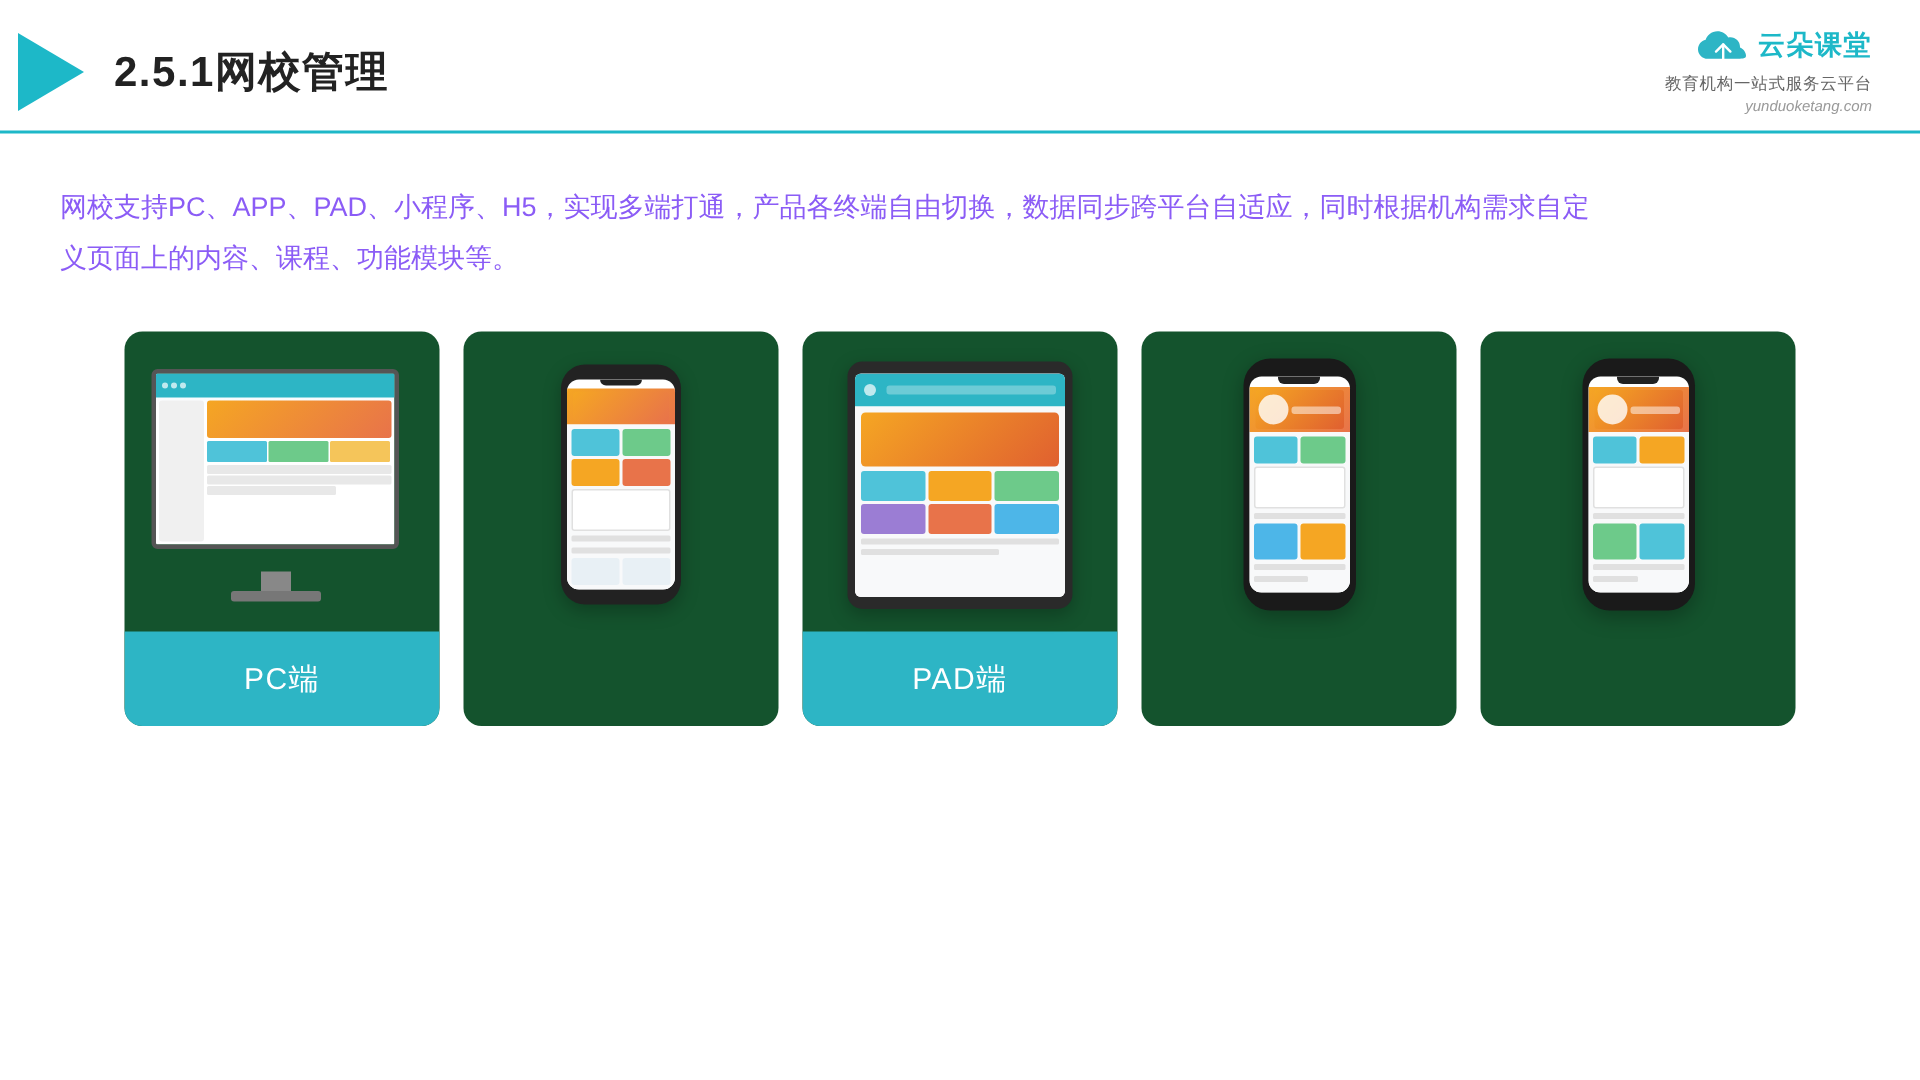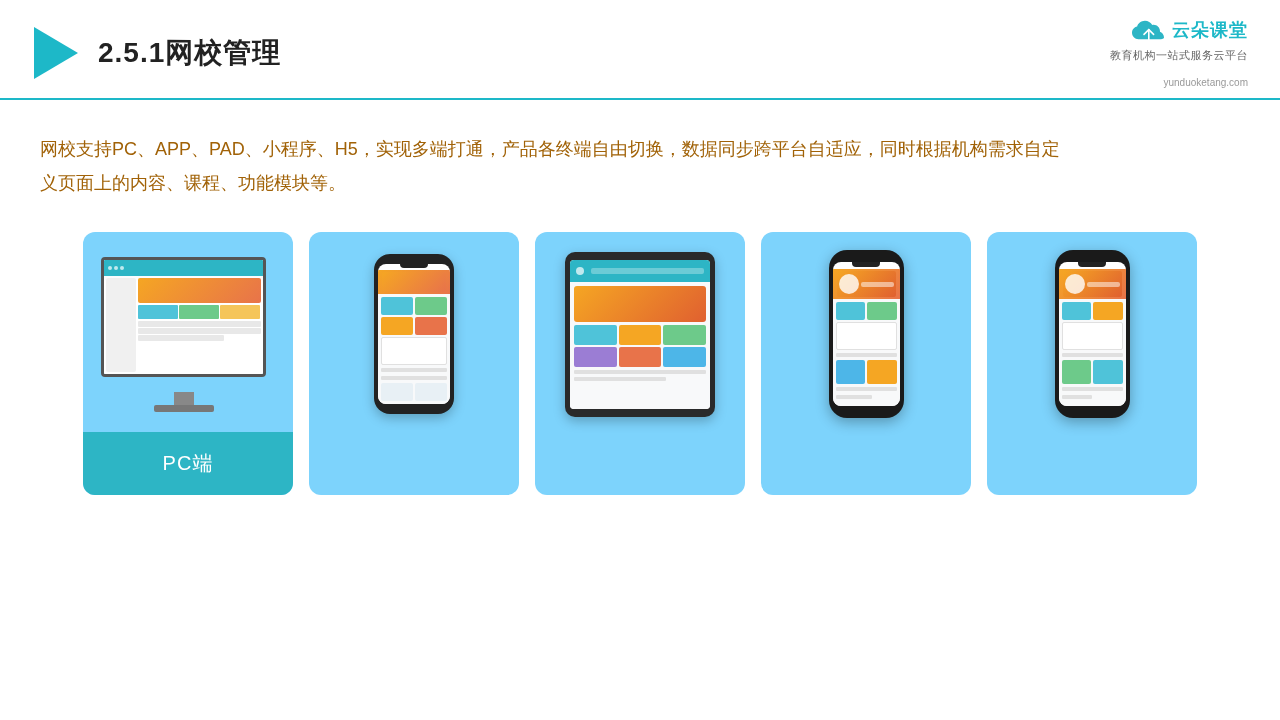--- a/index.html
+++ b/index.html
@@ -9,21 +9,21 @@
       background: #ffffff;
       font-family: 'Microsoft YaHei', 'PingFang SC', sans-serif;
       overflow: hidden;
     }
 
     
     .header {
       display: flex;
       align-items: center;
       justify-content: space-between;
-      padding: 18px 32px 10px 34px;
+      padding: 18px 32px 10px 12px;
       border-bottom: 2px solid #1db8c8;
     }
     .header-left {
       display: flex;
       align-items: center;
       gap: 16px;
     }
     .logo-triangle {
       width: 0;
       height: 0;
@@ -61,42 +61,43 @@
     }
     .logo-subtitle {
       font-size: 11px;
       color: #666;
       letter-spacing: 0.5px;
       text-align: right;
     }
     .logo-domain {
       font-size: 10px;
       color: #999;
-      margin-top: 12px;
+      margin-top: 1px;
+      font-style: italic;
     }
 
     
     .description {
       padding: 32px 40px 16px 40px;
       font-size: 18px;
-      color: #a16207;
+      color: #8b5cf6;
       line-height: 1.9;
       max-width: 1100px;
     }
 
     
     .cards-container {
       display: flex;
       gap: 16px;
       padding: 16px 40px 20px 40px;
       justify-content: center;
     }
 
     .card {
-      background: #7dd3fc;
+      background: #14532d;
       border-radius: 12px;
       width: 210px;
       flex-shrink: 0;
       overflow: hidden;
       display: flex;
       flex-direction: column;
       align-items: center;
     }
 
     .card-image-area {
@@ -443,20 +444,21 @@
               <div class="pad-grid-item pad-grid-4"></div>
               <div class="pad-grid-item pad-grid-5"></div>
               <div class="pad-grid-item pad-grid-6"></div>
             </div>
             <div style="height:4px;background:#e0e0e0;border-radius:1px;"></div>
             <div style="height:4px;background:#e0e0e0;border-radius:1px;width:70%;"></div>
           </div>
         </div>
       </div>
     </div>
+    <div class="card-label">PAD端</div>
   </div>
 
   <div class="card">
     <div class="card-image-area">
       <div class="phone-mockup phone-tall">
         <div class="phone-screen">
           <div class="phone-notch"></div>
           <div class="phone-screen-top">
             <div style="width:100%;height:100%;background:linear-gradient(135deg,#f5a623,#e06030);border-radius:2px;display:flex;align-items:center;padding:2px;gap:2px;">
               <div style="width:20px;height:20px;background:#fff;border-radius:50%;opacity:0.8;"></div>

